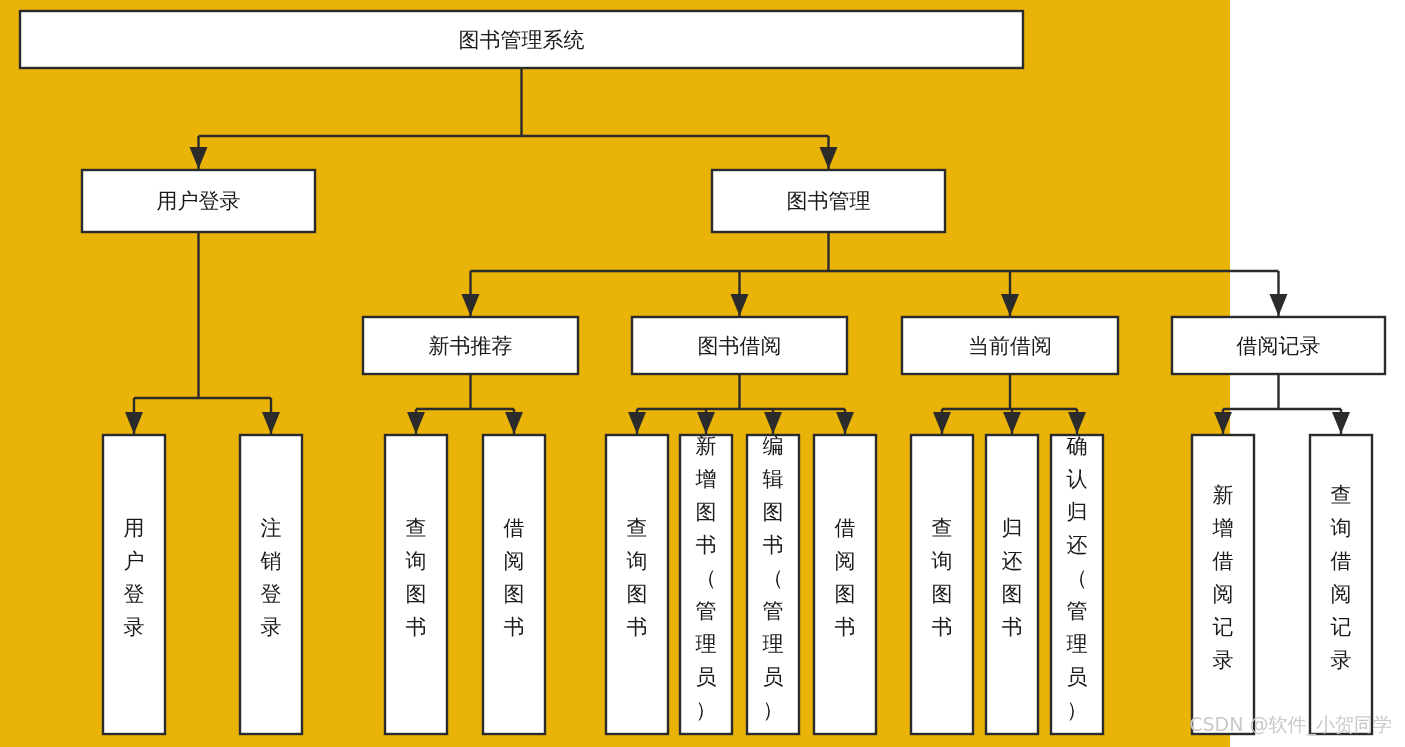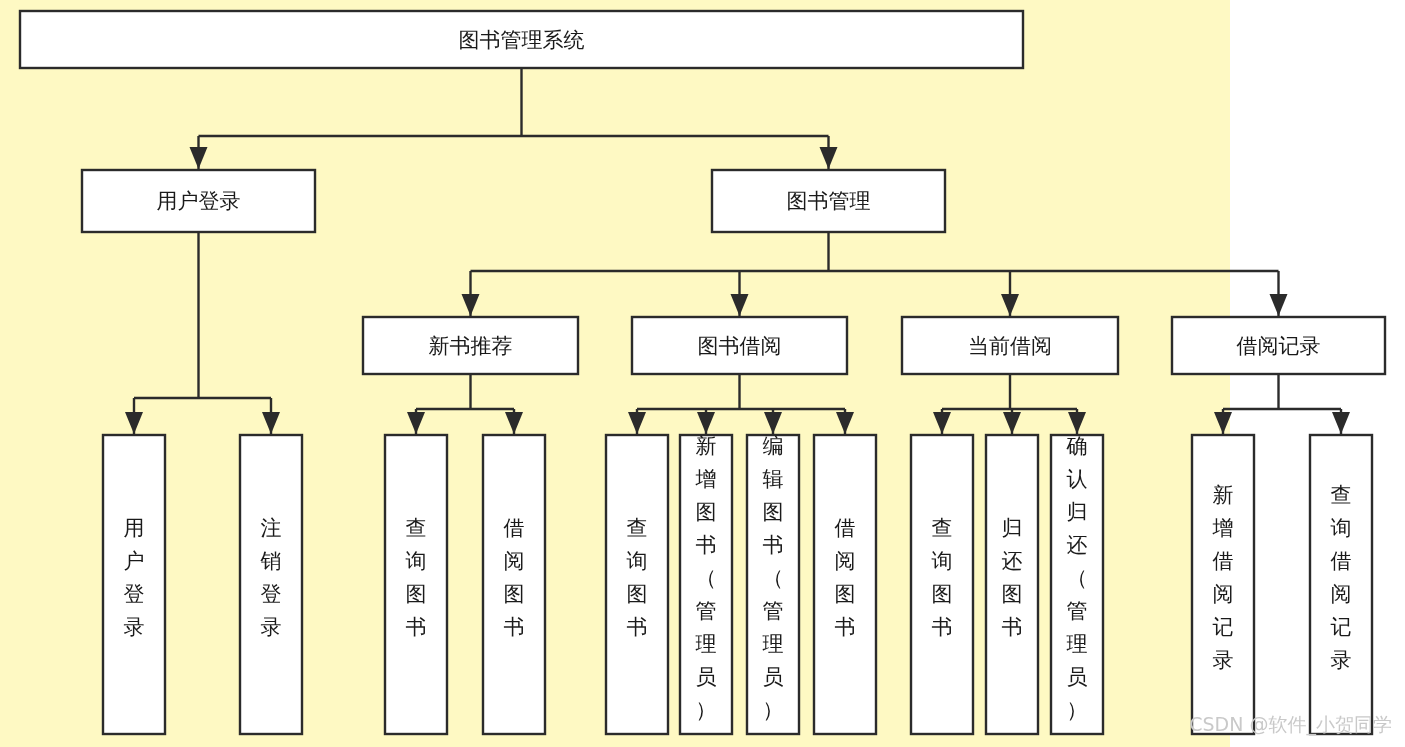--- a/index.html
+++ b/index.html
@@ -11,21 +11,21 @@
   body {
     width: 1405px;
     height: 747px;
     overflow: hidden;
     font-family: "DejaVu Sans", "Liberation Sans", sans-serif;
   }
   #diagram-root {
     position: relative;
     width: 1230px;
     height: 747px;
-    background: #fef9c3;
+    background: #eab308;
   }
   svg.diagram-canvas {
     position: absolute;
     top: 0;
     left: 0;
     width: 1405px;
     height: 747px;
     display: block;
   }
   .node-rect {

